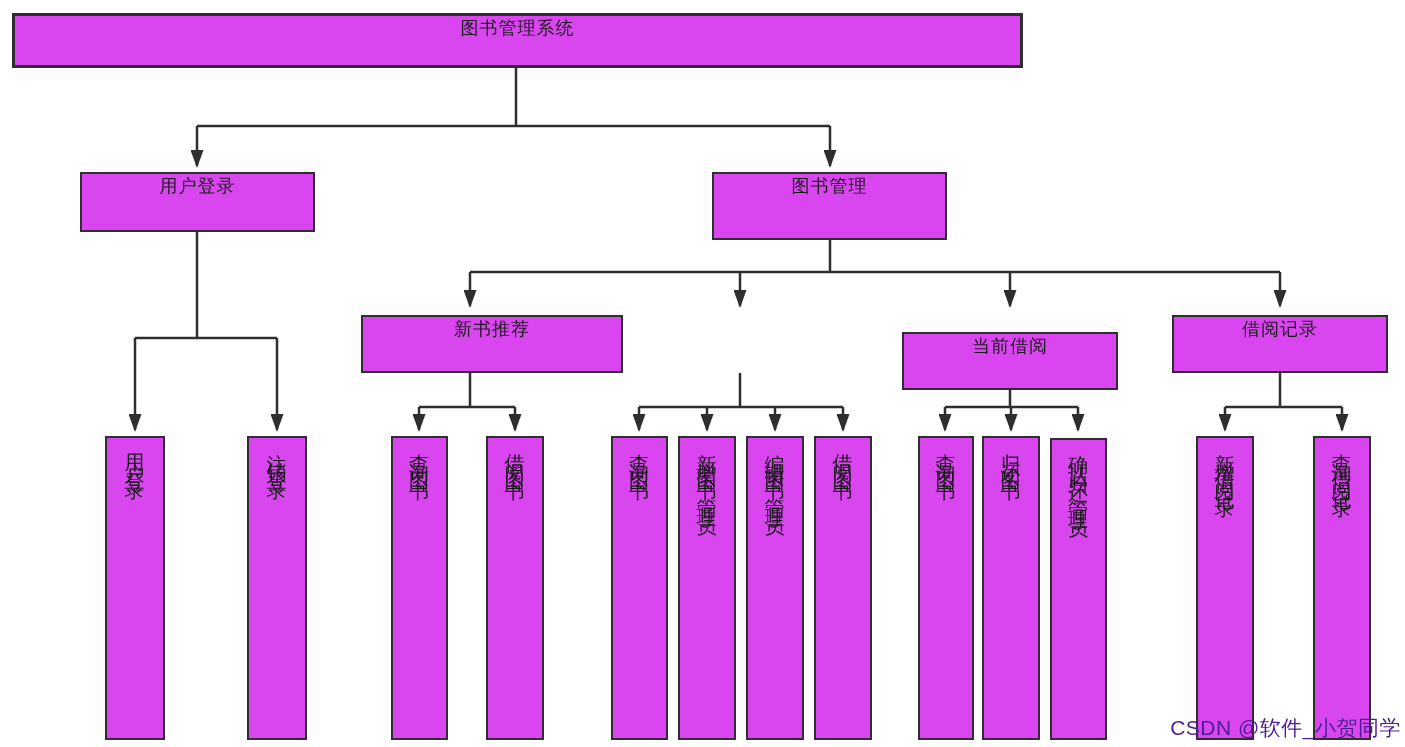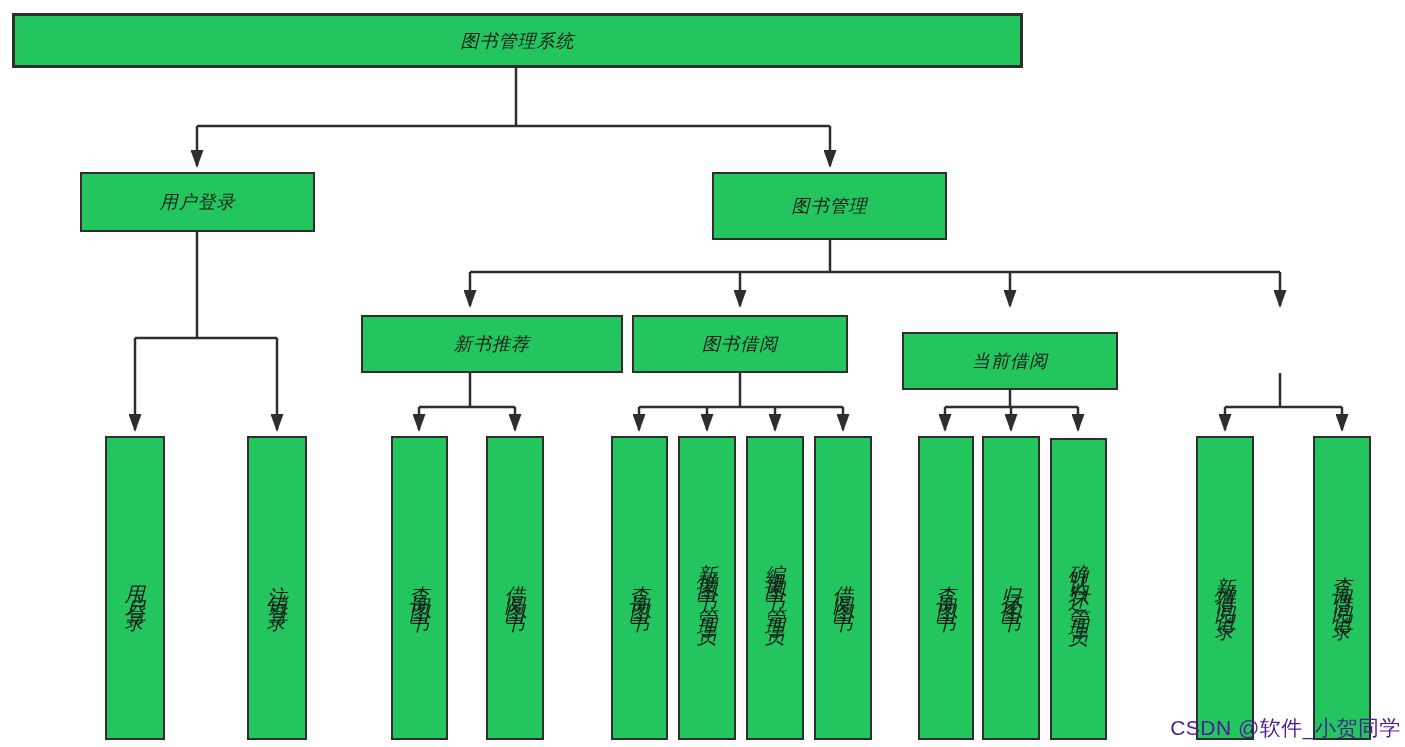--- a/index.html
+++ b/index.html
@@ -14,27 +14,26 @@
   #wires {
     position: absolute;
     left: 0; top: 0;
     width: 1405px; height: 747px;
     pointer-events: none;
   }
   .node {
     position: absolute;
     box-sizing: border-box;
     border: 2px solid #2e2e2e;
-    background: #22c55e;
+    background: #d946ef;
     display: flex;
-    align-items: center;
+    align-items: flex-start;
     justify-content: center;
     color: #1a1a1a;
     z-index: 2;
-    font-style: italic;
   }
   .node.root { border-width: 3px; font-size: 18px; }
   .node.branch { font-size: 18px; }
   .node.leaf { font-size: 20px; }
   .node .h-label { white-space: nowrap; letter-spacing: 1px; }
   .node .v-label {
     writing-mode: vertical-rl;
     text-orientation: mixed;
     letter-spacing: 9px;
     line-height: 1;
@@ -113,25 +112,25 @@
   <div class="node branch" style="left:80px;top:172px;width:235px;height:60px">
     <span class="h-label">用户登录</span>
   </div>
   <div class="node branch" style="left:712px;top:172px;width:235px;height:68px">
     <span class="h-label">图书管理</span>
   </div>
 
   <div class="node branch" style="left:361px;top:315px;width:262px;height:58px">
     <span class="h-label">新书推荐</span>
   </div>
-  <div class="node branch" style="left:632px;top:315px;width:216px;height:58px">
-    <span class="h-label">图书借阅</span>
-  </div>
   <div class="node branch" style="left:902px;top:332px;width:216px;height:58px">
     <span class="h-label">当前借阅</span>
+  </div>
+  <div class="node branch" style="left:1172px;top:315px;width:216px;height:58px">
+    <span class="h-label">借阅记录</span>
   </div>
 
   <div class="node leaf" style="left:105px;top:436px;width:60px;height:304px">
     <span class="v-label">用户登录</span>
   </div>
   <div class="node leaf" style="left:247px;top:436px;width:60px;height:304px">
     <span class="v-label">注销登录</span>
   </div>
 
   <div class="node leaf" style="left:391px;top:436px;width:57px;height:304px">

